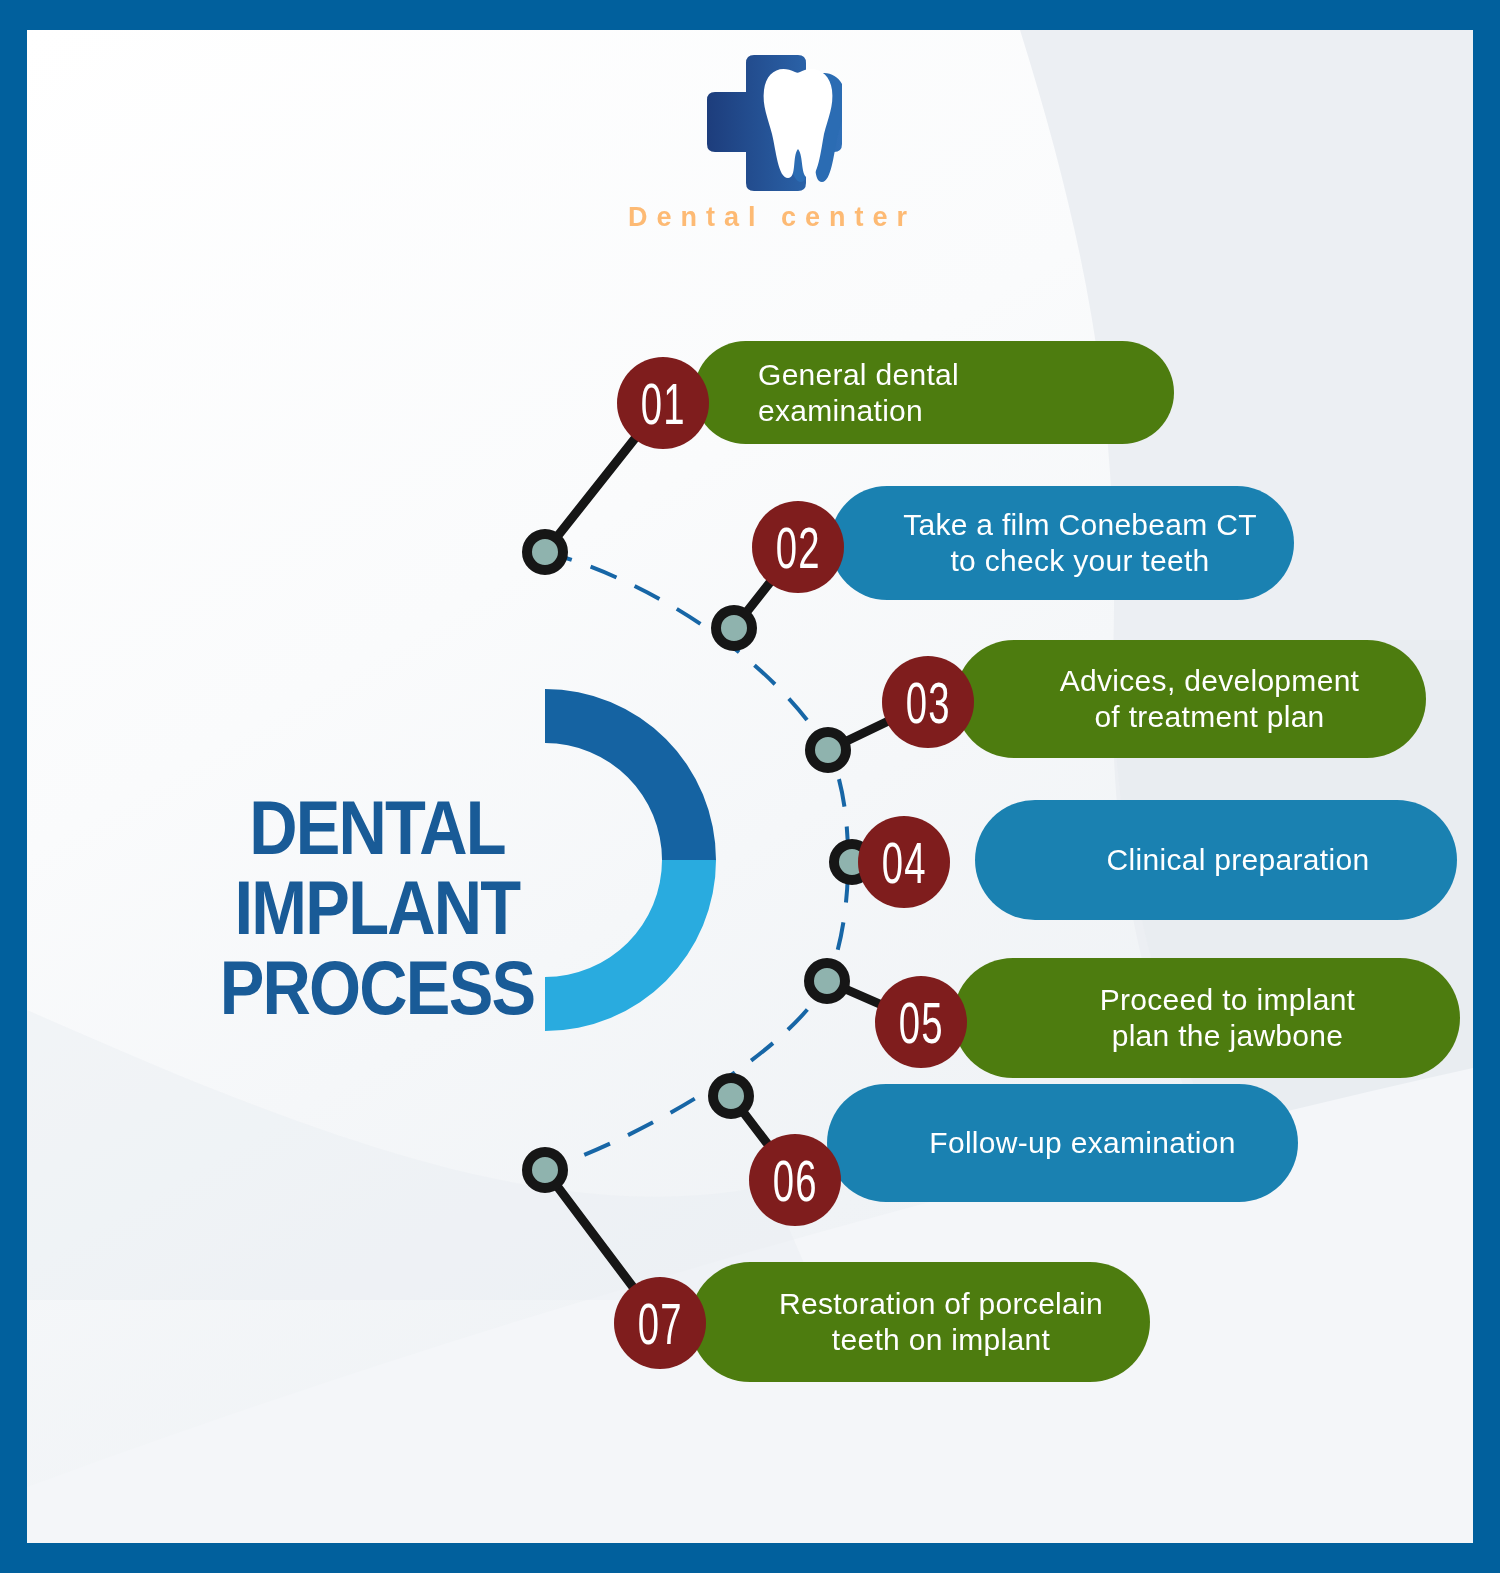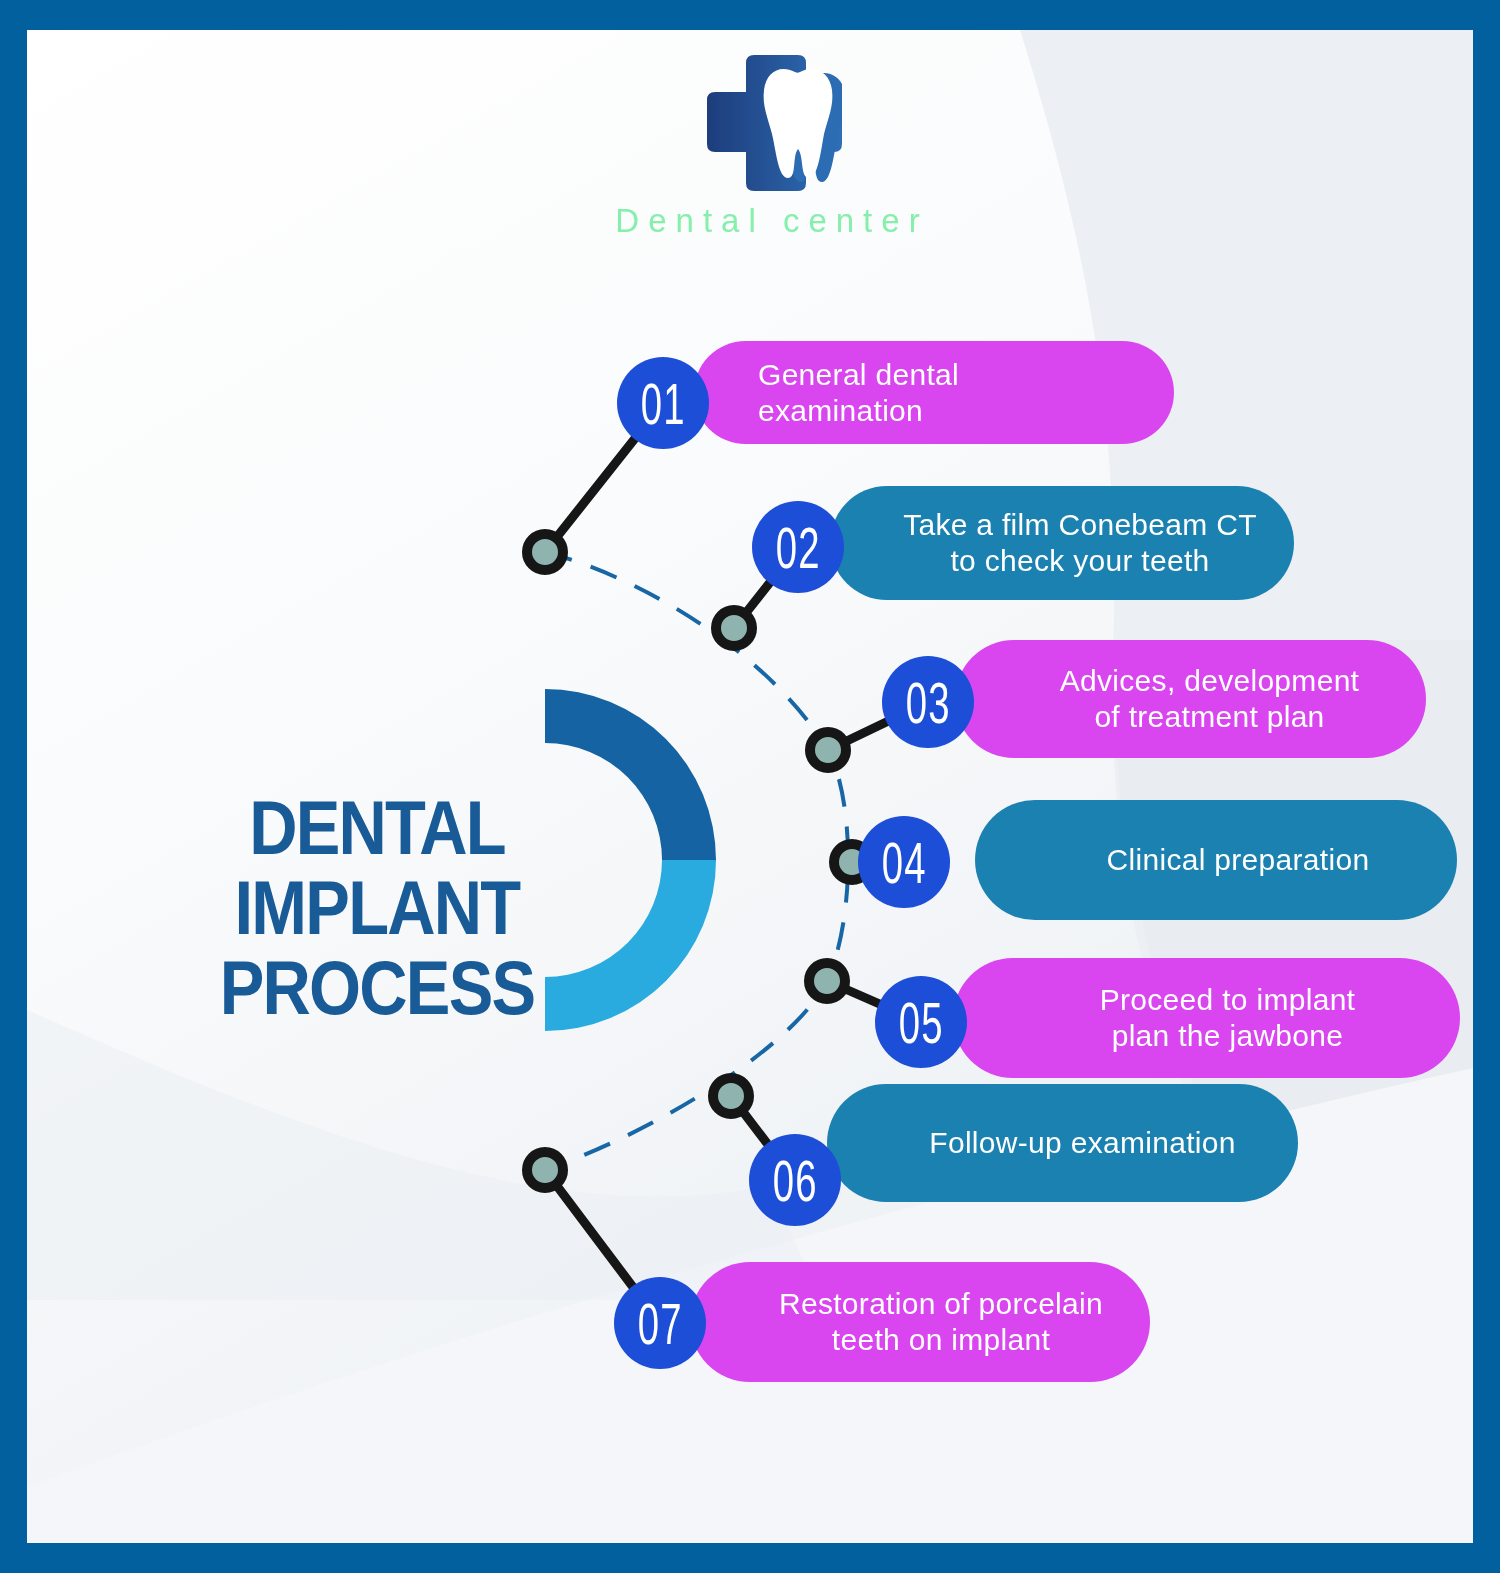--- a/index.html
+++ b/index.html
@@ -18,43 +18,43 @@
     border-top:30px solid #01609d;border-bottom:30px solid #01609d;
   }
   
   .logo{position:absolute;left:522px;top:52px;width:500px;text-align:center;z-index:5;}
   .logo .cross{display:block;margin:0 auto;}
   .brand{
     margin-top:4px;font-size:37px;font-weight:700;color:#1c4a8c;
     letter-spacing:2px;word-spacing:14px;
   }
   .tagline{
-    margin-top:8px;font-size:33px;font-weight:400;color:#86efac;letter-spacing:9px;
+    margin-top:8px;font-size:27px;font-weight:700;color:#fdba74;letter-spacing:9px;
   }
   
   .title{
     position:absolute;left:62px;top:788px;width:630px;text-align:center;z-index:4;
     color:#195b97;font-weight:700;font-size:76px;line-height:80px;letter-spacing:-2px;
     transform:scaleX(0.88);transform-origin:50% 50%;
   }
   
   .donut{position:absolute;left:545px;top:688px;z-index:3;}
   
   .wire{position:absolute;left:0;top:0;z-index:2;}
   
   .pill{
     position:absolute;z-index:5;color:#ffffff;display:flex;align-items:center;
     justify-content:center;text-align:center;font-size:30px;line-height:36px;
     white-space:pre-line;border-radius:62px;font-weight:500;letter-spacing:.3px;
   }
-  .pill.light{background:#d946ef;}
+  .pill.light{background:#4d7c0f;}
   .pill.mid{background:#1a81b1;}
   .circle{
     position:absolute;z-index:6;width:92px;height:92px;border-radius:50%;
-    background:#1d4ed8;display:flex;align-items:center;justify-content:center;
+    background:#7f1d1d;display:flex;align-items:center;justify-content:center;
   }
   .circle .num{
     color:#fff;font-size:58px;font-weight:400;letter-spacing:2px;
     transform:scaleX(0.66);transform-origin:50% 50%;
   }
   
   .p1{left:694px;top:341px;width:416px;height:103px;justify-content:flex-start;text-align:left;padding-left:64px;}
   .c1{left:617px;top:357px;}
   .p2{left:830px;top:486px;width:428px;height:114px;padding-left:36px;}
   .c2{left:752px;top:501px;}

